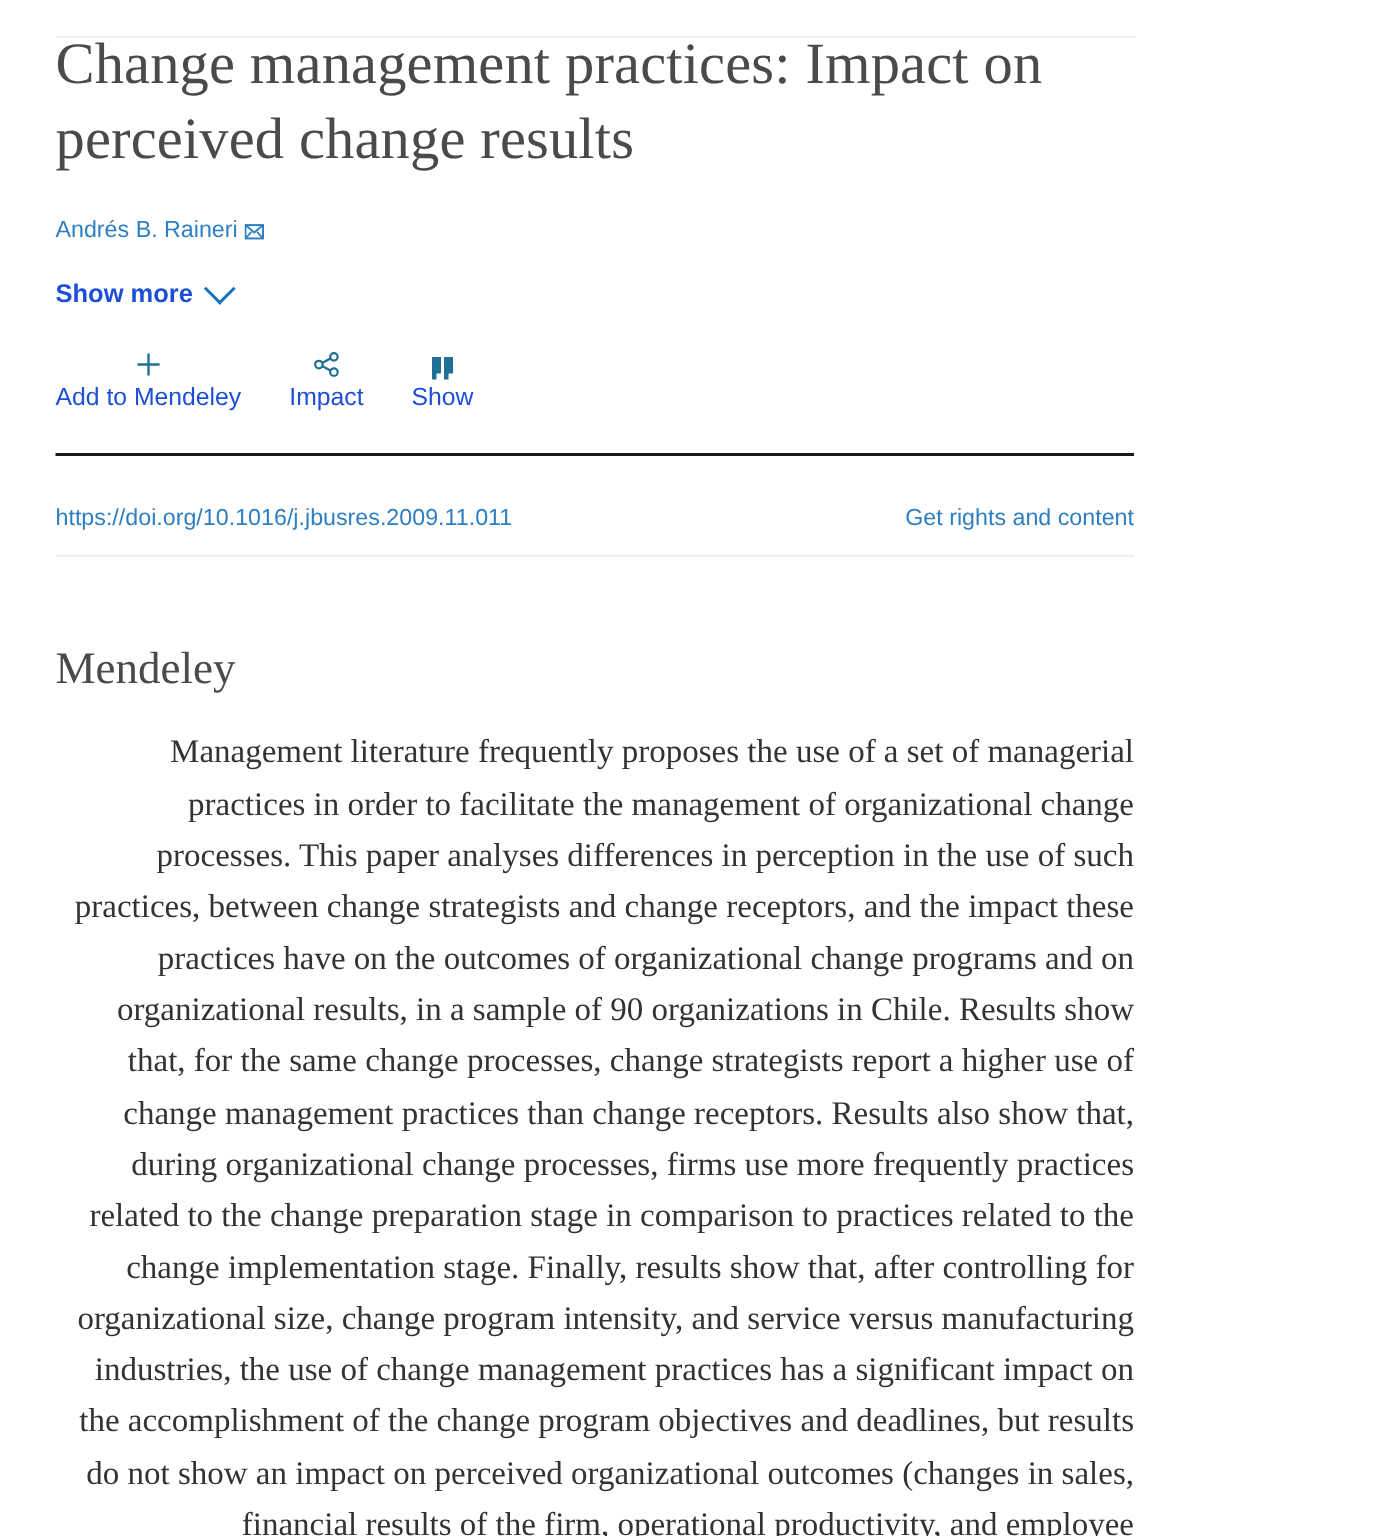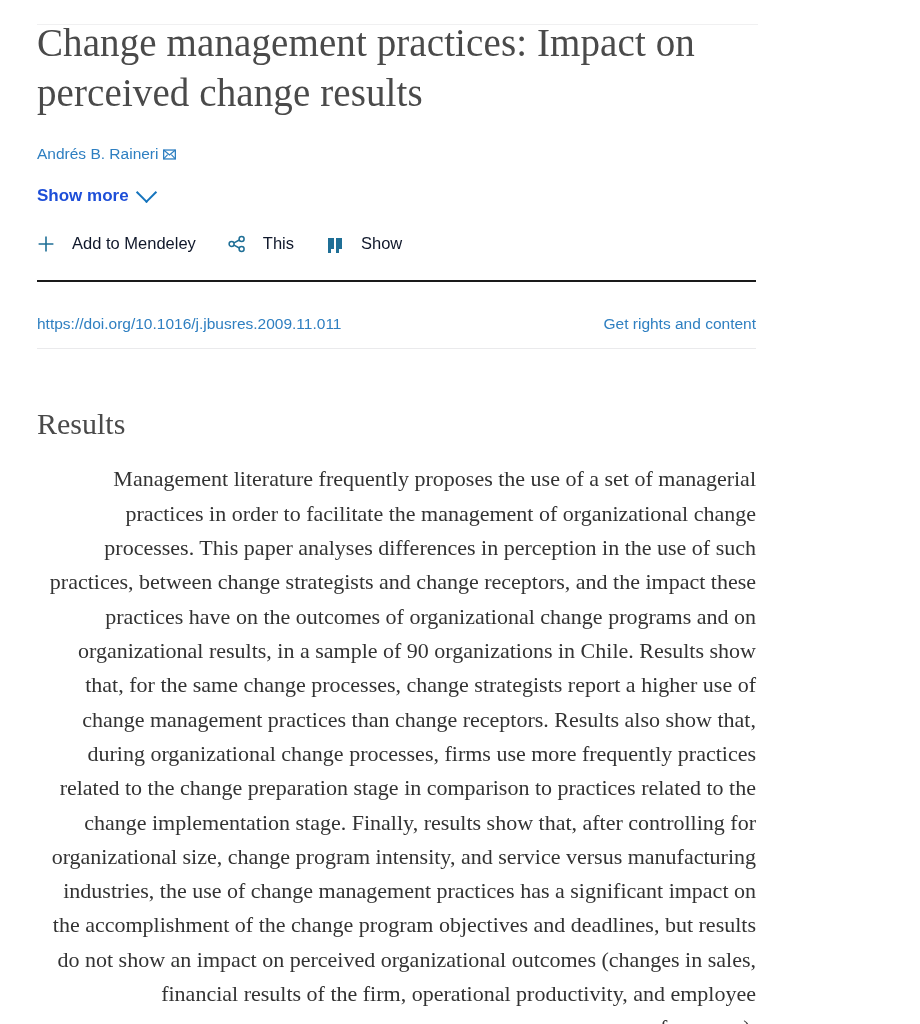--- a/index.html
+++ b/index.html
@@ -113,24 +113,25 @@
   
   .actions {
     margin-top: 28px;
     display: flex;
     align-items: center;
     gap: 32px;
   }
   .action {
     display: inline-flex;
     align-items: center;
-    gap: 17px;
+    gap: 4px;
     cursor: pointer;
-    color: #0f172a;
+    color: #1d4ed8;
     font-size: 16.5px;
+    flex-direction: column;
   }
   .action .icon {
     display: inline-flex;
     align-items: center;
     justify-content: center;
     color: #1f6f96;
     width: 18px;
     height: 18px;
     flex: 0 0 18px;
   }
@@ -230,21 +231,21 @@
 
       <div class="action">
         <span class="icon">
           <svg width="18" height="18" viewBox="0 0 18 18" aria-hidden="true">
             <circle cx="13.6" cy="3.9" r="2.5" fill="none" stroke="#1f6f96" stroke-width="1.5"></circle>
             <circle cx="13.6" cy="14.1" r="2.5" fill="none" stroke="#1f6f96" stroke-width="1.5"></circle>
             <circle cx="3.6" cy="9" r="2.5" fill="none" stroke="#1f6f96" stroke-width="1.5"></circle>
             <path d="M6 7.8 L11.3 5 M6 10.2 L11.3 13" stroke="#1f6f96" stroke-width="1.5" fill="none"></path>
           </svg>
         </span>
-        <span>This</span>
+        <span>Impact</span>
       </div>
 
       <div class="action">
         <span class="icon">
           <span class="quote-icon">
               <i></i>
               <i></i>
             </span>
         </span>
         <span>Show</span>
@@ -255,21 +256,21 @@
     <div class="doi-block">
       <hr class="rule-strong">
       <div class="doi-row">
         <span class="doi-link">https://doi.org/10.1016/j.jbusres.2009.11.011</span>
         <span class="rights-link">Get rights and content</span>
       </div>
       <hr class="rule-light">
     </div>
 
     <div class="abstract-section">
-      <h2 class="abstract-heading">Results</h2>
+      <h2 class="abstract-heading">Mendeley</h2>
       <p class="abstract-body">Management literature frequently proposes the use of a set of managerial practices in order to facilitate the management of organizational change processes. This paper analyses differences in perception in the use of such practices, between change strategists and change receptors, and the impact these practices have on the outcomes of organizational change programs and on organizational results, in a sample of 90 organizations in Chile. Results show that, for the same change processes, change strategists report a higher use of change management practices than change receptors. Results also show that, during organizational change processes, firms use more frequently practices related to the change preparation stage in comparison to practices related to the change implementation stage. Finally, results show that, after controlling for organizational size, change program intensity, and service versus manufacturing industries, the use of change management practices has a significant impact on the accomplishment of the change program objectives and deadlines, but results do not show an impact on perceived organizational outcomes (changes in sales, financial results of the firm, operational productivity, and employee performance).</p>
     </div>
 
   </div>
 
   <div class="rule-bottom"></div>
 
 </div>
 
 </body></html>

